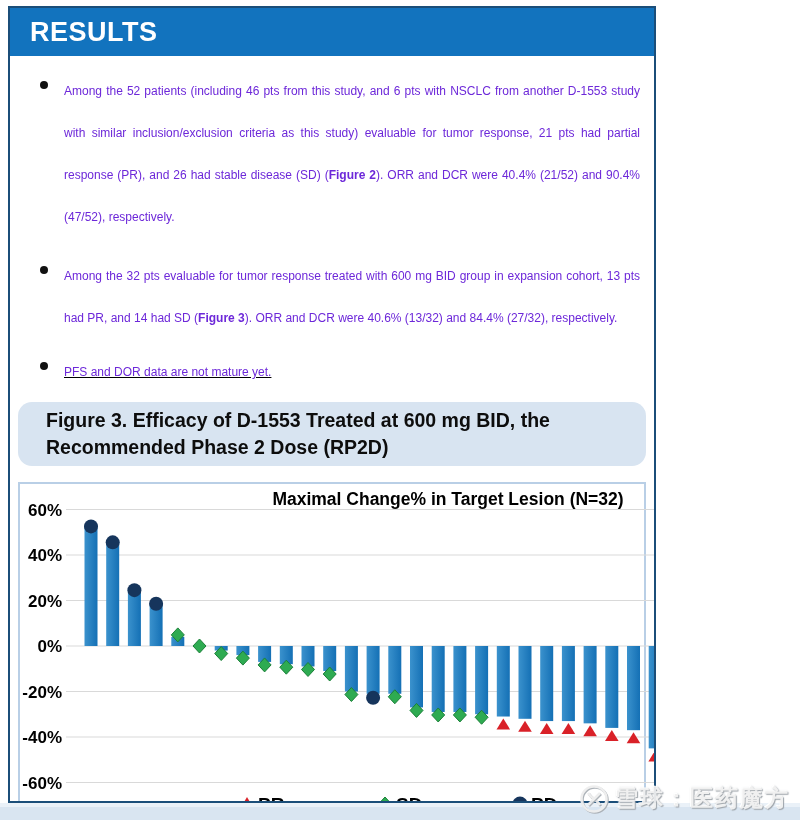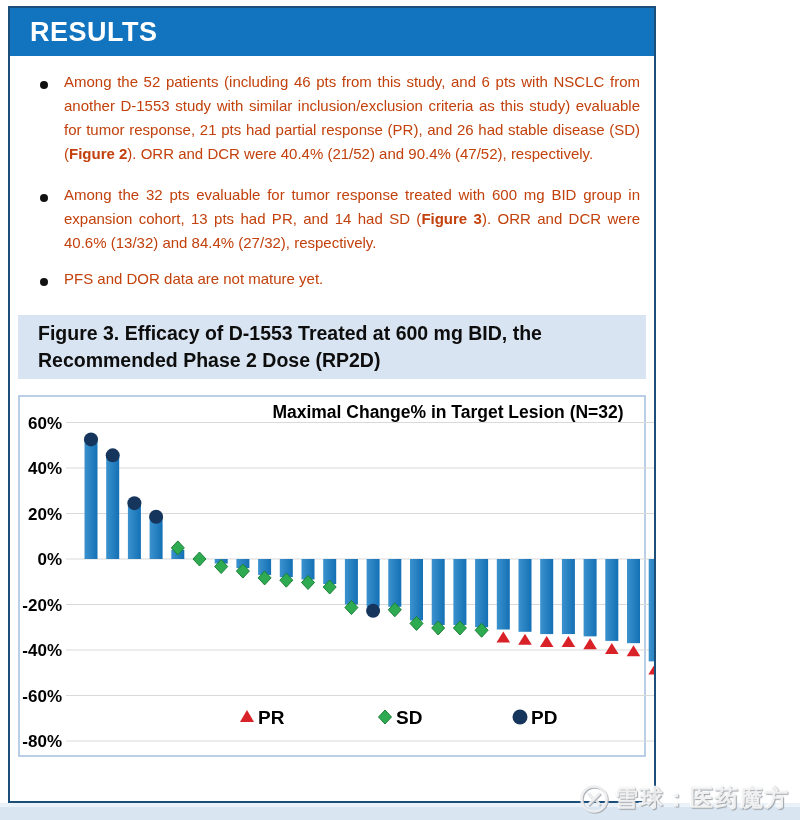--- a/index.html
+++ b/index.html
@@ -15,28 +15,28 @@
 
   .results-header {
     height:48px; background:#1273be; color:#ffffff;
     font-size:27px; font-weight:bold; line-height:48px; padding-left:20px;
     letter-spacing:0.5px;
   }
 
   .bullets-wrap { padding:14px 14px 0 20px; }
   .bullet { display:flex; margin-bottom:17px; }
   .bullet:nth-child(2) { margin-bottom:12px; }
-  .bullet:last-child { margin-bottom:24px; }
+  .bullet:last-child { margin-bottom:9px;text-decoration:underline; }
   .bullet-dot { flex:none; width:8px; height:8px; border-radius:50%; background:#111; margin:11px 16px 0 10px; }
-  .bullet-text { flex:1; font-size:15px; line-height:24px; color:#c2410c; text-align:justify; }
+  .bullet-text { flex:1; font-size:12px; line-height:42px; color:#6d28d9; text-align:justify; }
   .bullet-text b { font-weight:bold; }
 
   .figure-caption {
-    margin:0 8px 2px 8px; background:#d8e4f1; padding:5px 20px;
-    font-size:19.5px; font-weight:bold; line-height:27px; color:#0d0d0d;
+    margin:0 8px 2px 8px; background:#d8e4f1; padding:5px 28px;
+    font-size:19.5px; font-weight:bold; line-height:27px; color:#0d0d0d;border-radius:14px;
   }
 
   .chart-box {
     margin:16px 8px; height:362px; border:2px solid #b9cfe6; background:#ffffff; position:relative;
   }
   .chart-box svg { display:block; }
 
   .watermark {
     position:absolute; right:10px; bottom:6px; display:flex; align-items:center; gap:6px;
     z-index:5; opacity:0.95;

